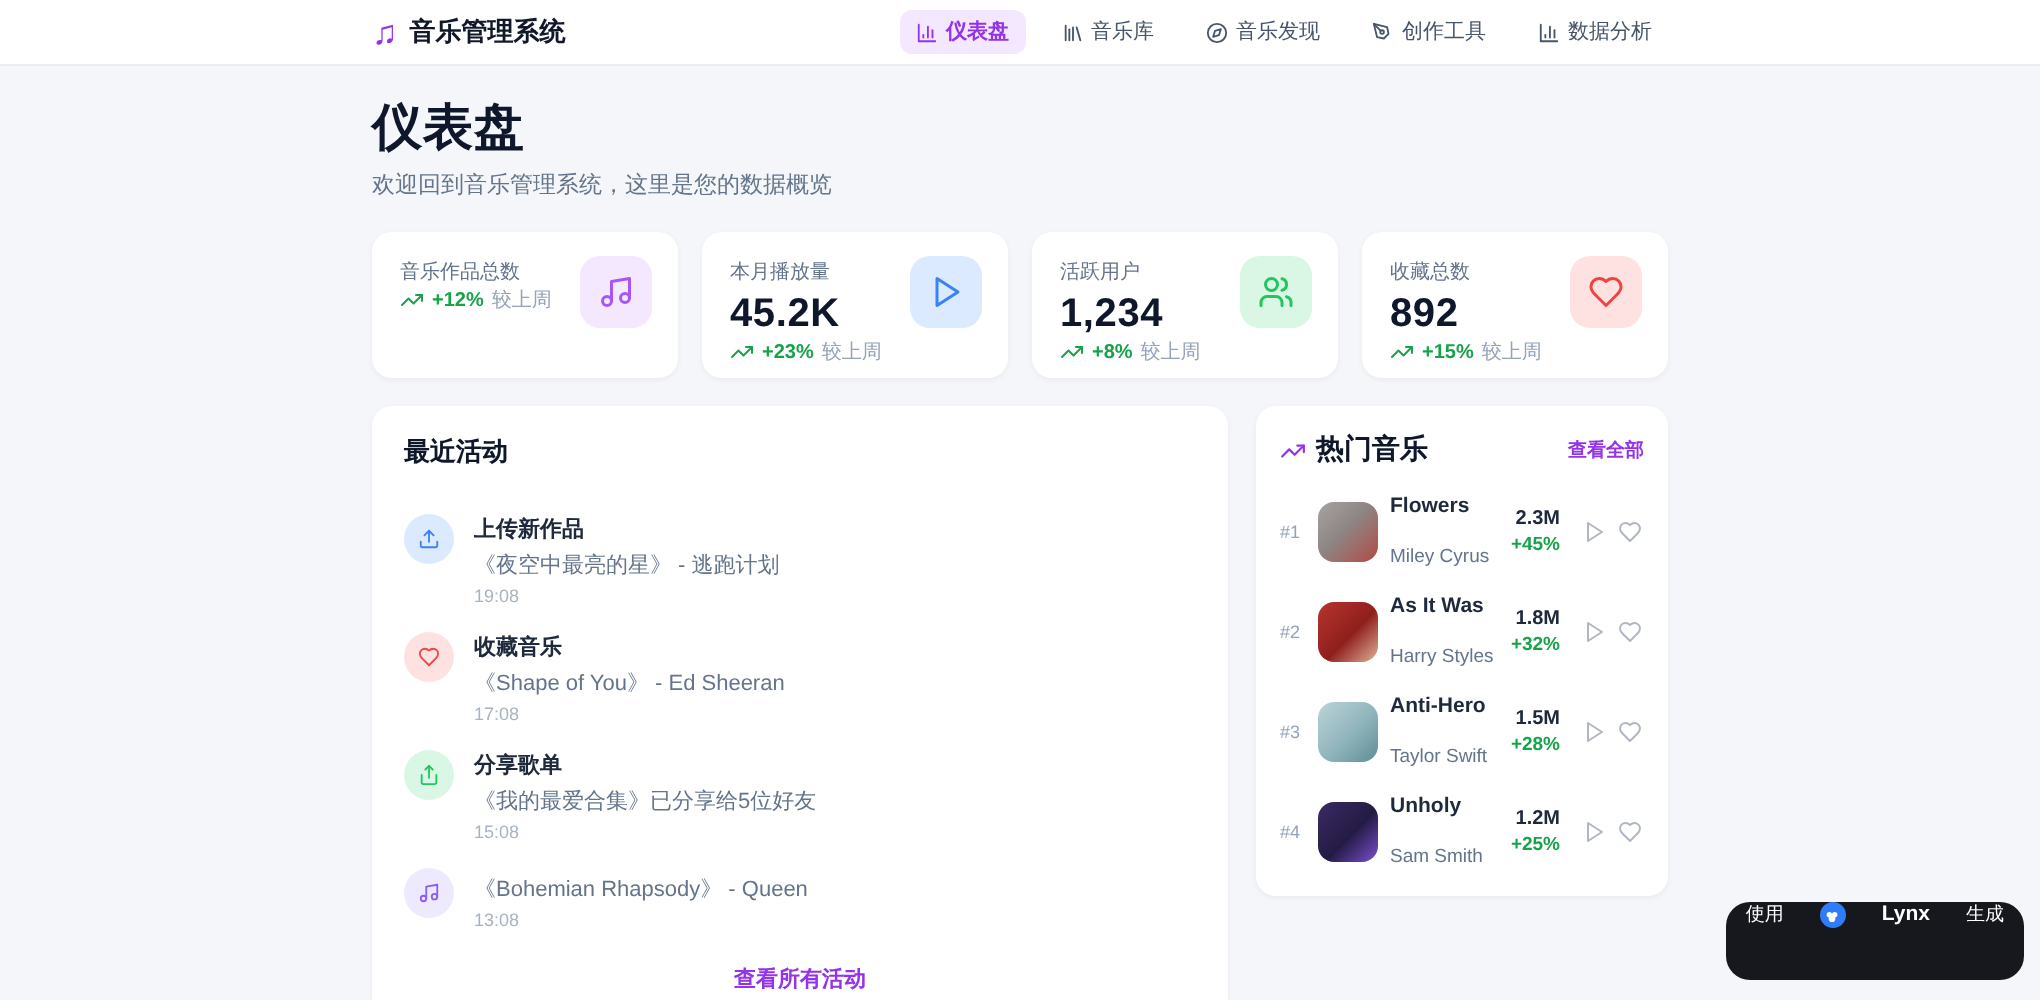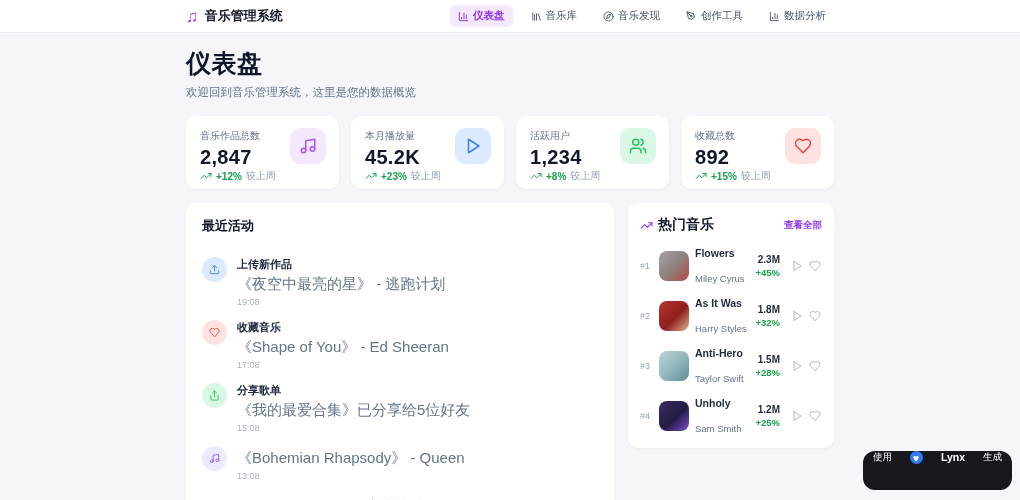--- a/index.html
+++ b/index.html
@@ -49,21 +49,21 @@
   .main-row { display:flex; gap:14px; margin-top:14px; align-items:flex-start; }
 
   
   .activities { width:428px; padding:14px 16px 12px; }
   .section-title { font-size:13px; font-weight:bold; color:#0f172a; }
   .activity-list { margin-top:22px; }
   .activity { display:flex; gap:10px; margin-bottom:13px; }
   .act-iconbox { width:25px; height:25px; border-radius:50%; flex:0 0 25px; display:flex; align-items:center; justify-content:center; }
   .act-iconbox svg { width:11px; height:11px; }
   .act-title { font-size:11px; font-weight:bold; color:#1e293b; }
-  .act-desc { font-size:15px; color:#64748b; margin-top:3px; }
+  .act-desc { font-size:11px; color:#64748b; margin-top:3px; }
   .act-time { font-size:9px; color:#a8b3c2; margin-top:3px; }
   .view-all-activities { display:block; text-align:center; font-size:11px; font-weight:bold; color:#9333ea; padding:4px 0 2px; cursor:pointer; }
 
   
   .hot-music { width:206px; padding:13px 12px 14px; }
   .hm-header { display:flex; align-items:center; gap:5px; }
   .hm-header svg { width:13px; height:13px; color:#9333ea; }
   .hm-title { font-size:14px; font-weight:bold; color:#0f172a; }
   .hm-viewall { margin-left:auto; font-size:9.5px; color:#9333ea; font-weight:bold; cursor:pointer; }
   .song { display:flex; align-items:center; gap:6px; margin-top:13px; }
@@ -198,21 +198,20 @@
 <main class="page">
 
   <header class="page-header">
     <h1 class="page-title">仪表盘</h1>
     <p class="page-subtitle">欢迎回到音乐管理系统，这里是您的数据概览</p>
   </header>
 
   <section class="stats-row">
     <div class="card stat-card">
       <div class="stat-label">音乐作品总数</div>
-      <div class="stat-value">2,847</div>
       <div class="stat-iconbox ibx-purple">
           <svg viewBox="0 0 24 24">
             <use href="#i-music"></use>
           </svg>
         </div>
       <div class="stat-trend">
         <svg viewBox="0 0 24 24">
             <use href="#i-trend"></use>
           </svg>
         <span class="trend-pct">+12%</span>

